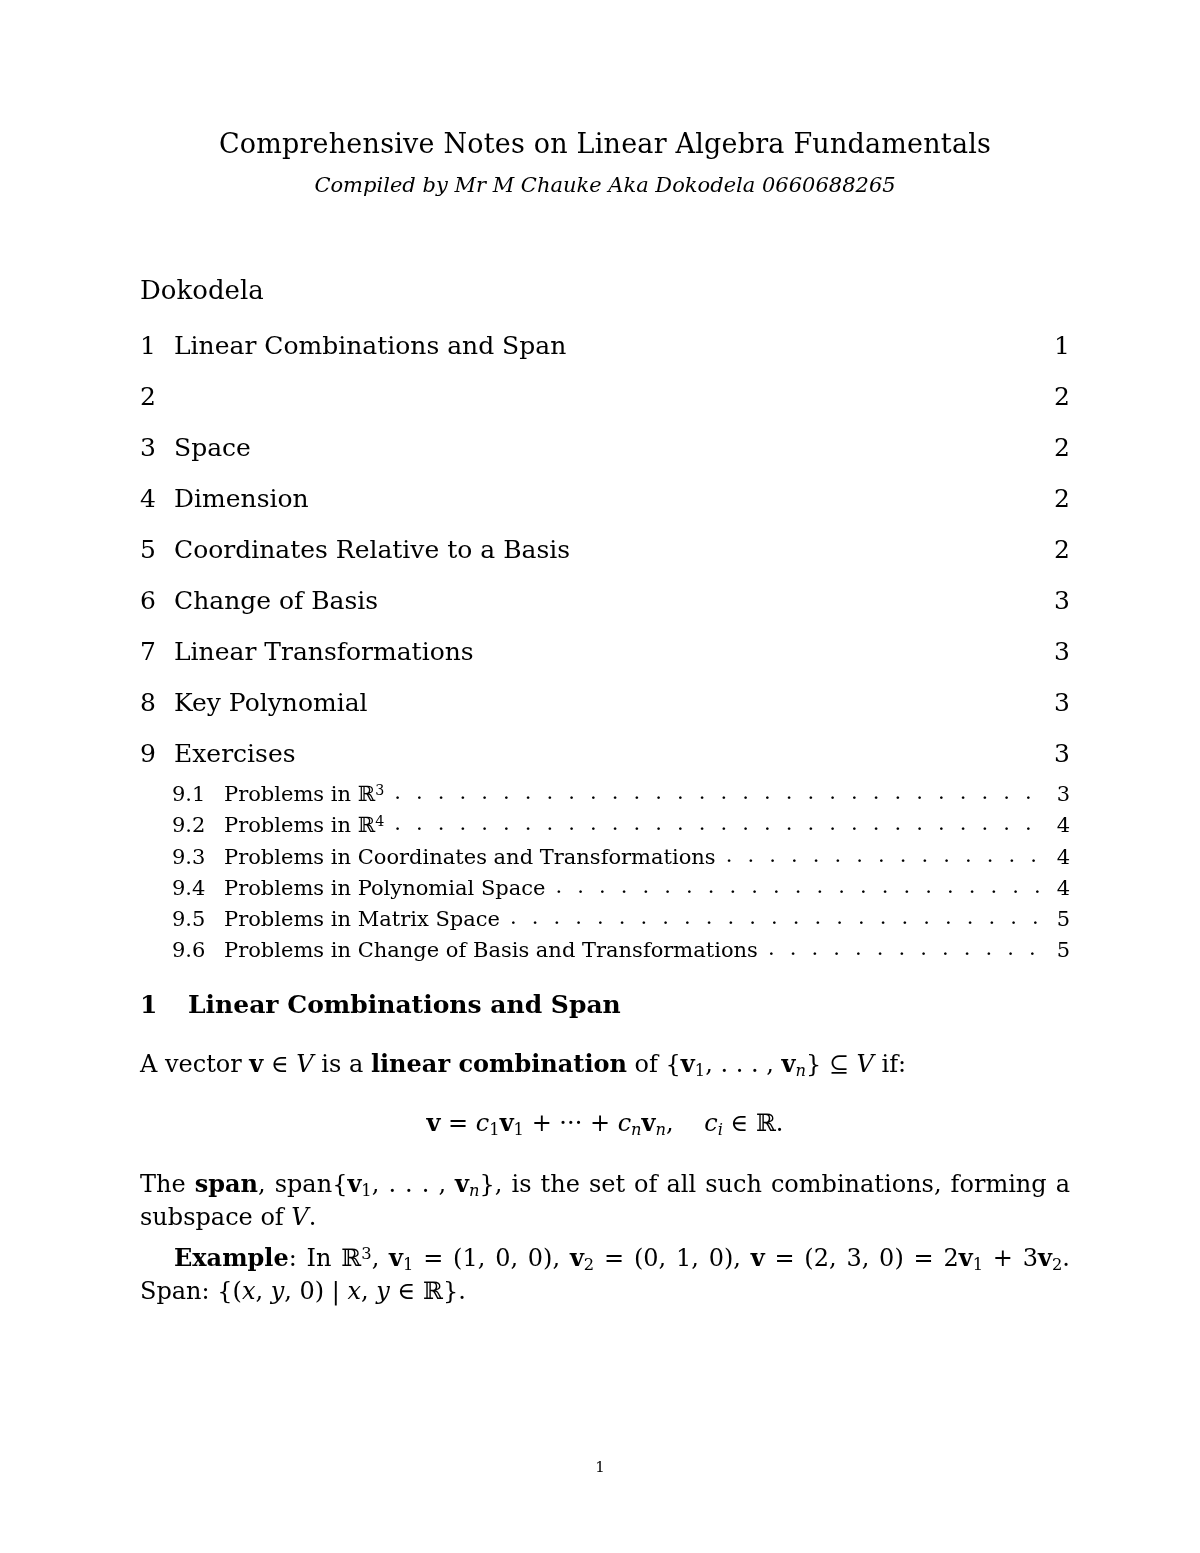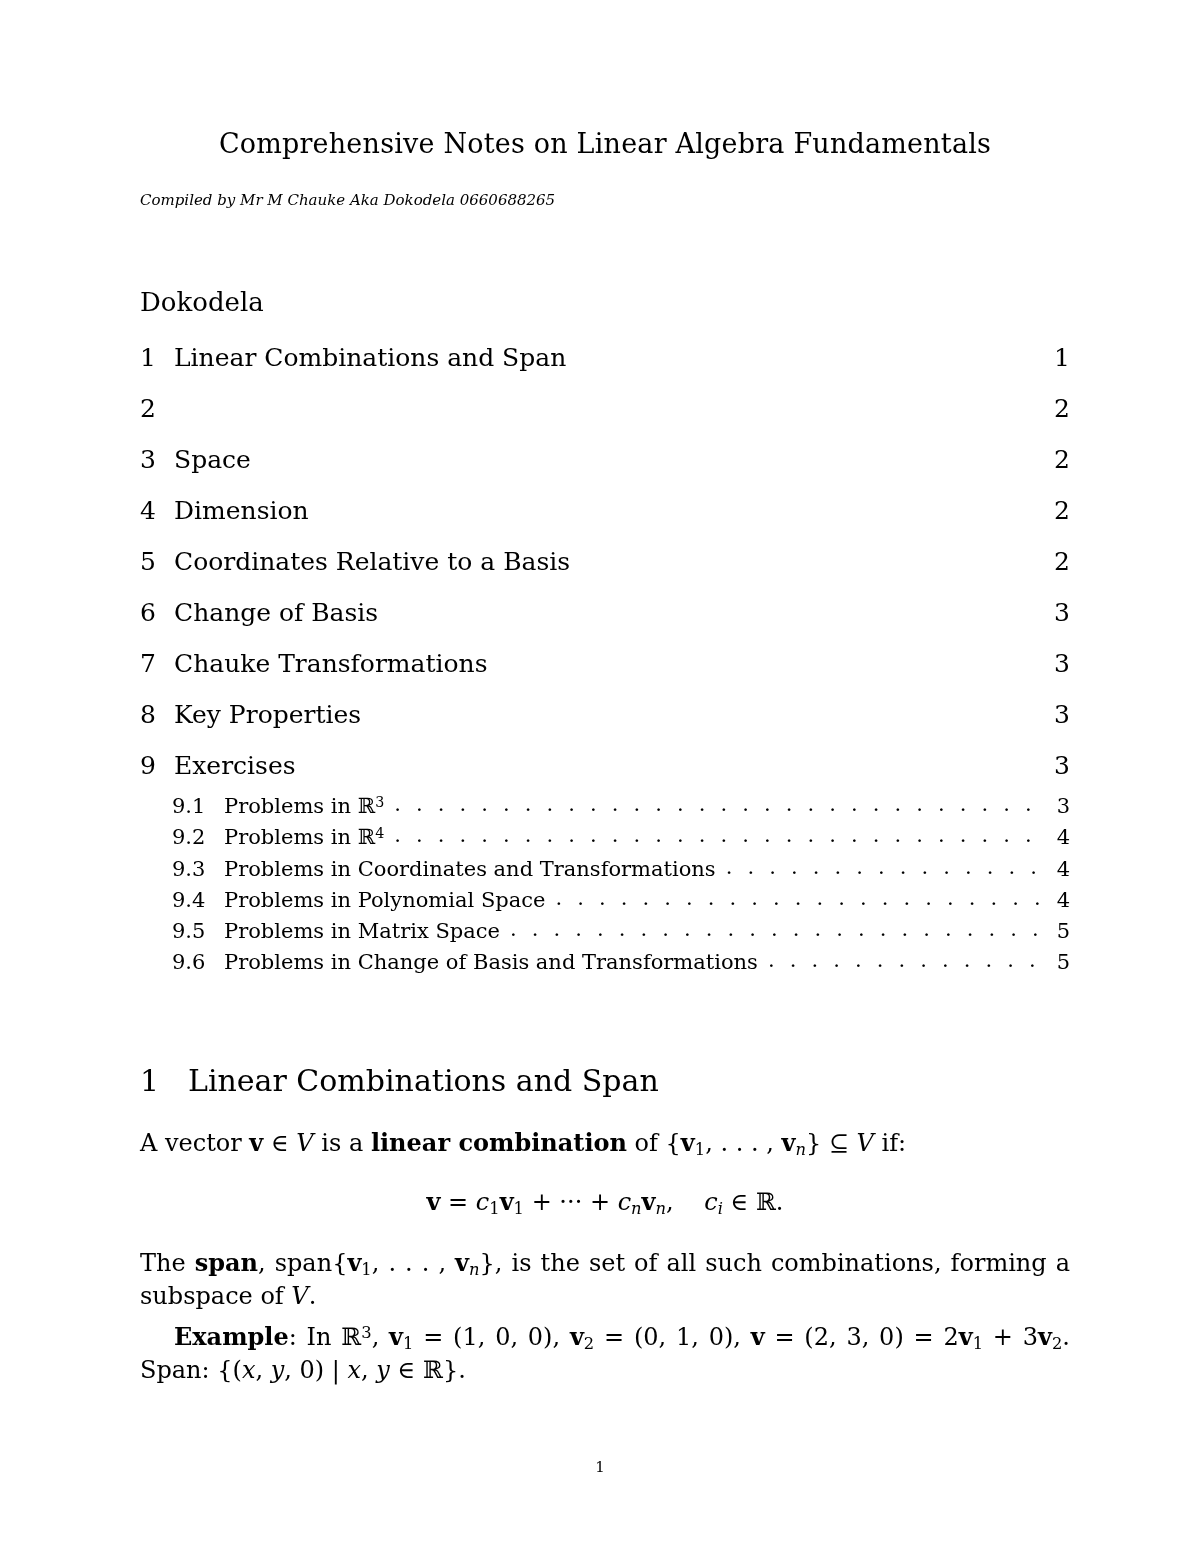--- a/index.html
+++ b/index.html
@@ -31,24 +31,24 @@
 
   
   .title {
     text-align: center;
     font-size: 27px;
     letter-spacing: 0.2px;
     margin-top: 128px;
     font-family: "DejaVu Serif", "Liberation Serif", serif;
   }
   .subtitle {
-    text-align: left;
-    font-size: 15px;
+    text-align: center;
+    font-size: 21px;
     font-style: italic;
-    margin-top: 32px;
+    margin-top: 14px;
     font-family: "DejaVu Serif", "Liberation Serif", serif;
   }
 
   
   .contents-heading {
     font-size: 26px;
     margin-top: 78px;
     margin-bottom: 0;
   }
   .toc {
@@ -102,23 +102,23 @@
     color: #000;
     position: relative;
     top: -2px;
   }
   .toc-sub .toc-page {
     width: 20px;
   }
 
   
   .section-heading {
-    font-size: 30px;
-    font-weight: normal;
-    margin-top: 89px;
+    font-size: 25px;
+    font-weight: bold;
+    margin-top: 28px;
   }
   .section-heading .sec-num {
     display: inline-block;
     width: 48px;
   }
   .body-par {
     font-size: 24px;
     margin-top: 30px;
     line-height: 1.28;
     text-align: justify;
@@ -199,28 +199,28 @@
 
       <div class="toc-entry">
         <span class="toc-num">6</span>
         <span class="toc-label">Change of Basis</span>
         <span class="toc-fill"></span>
         <span class="toc-page">3</span>
       </div>
 
       <div class="toc-entry">
         <span class="toc-num">7</span>
-        <span class="toc-label">Chauke Transformations</span>
+        <span class="toc-label">Linear Transformations</span>
         <span class="toc-fill"></span>
         <span class="toc-page">3</span>
       </div>
 
       <div class="toc-entry">
         <span class="toc-num">8</span>
-        <span class="toc-label">Key Properties</span>
+        <span class="toc-label">Key Polynomial</span>
         <span class="toc-fill"></span>
         <span class="toc-page">3</span>
       </div>
 
       <div class="toc-entry" style="margin-bottom:14px;">
         <span class="toc-num">9</span>
         <span class="toc-label">Exercises</span>
         <span class="toc-fill"></span>
         <span class="toc-page">3</span>
       </div>

